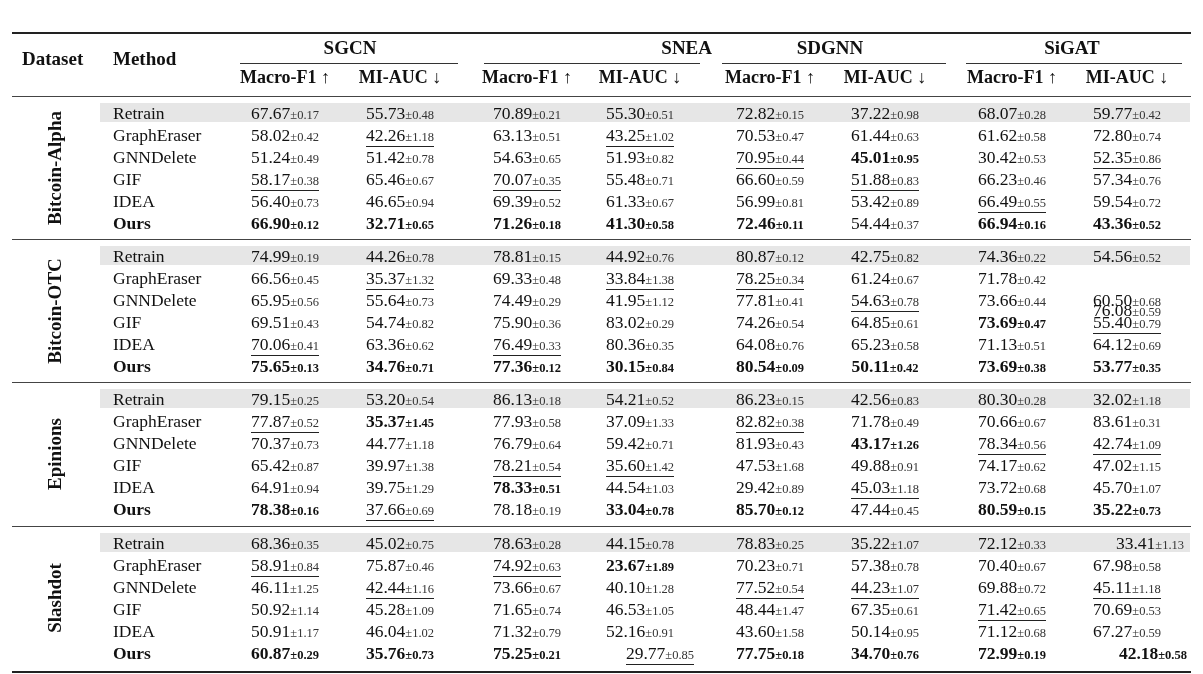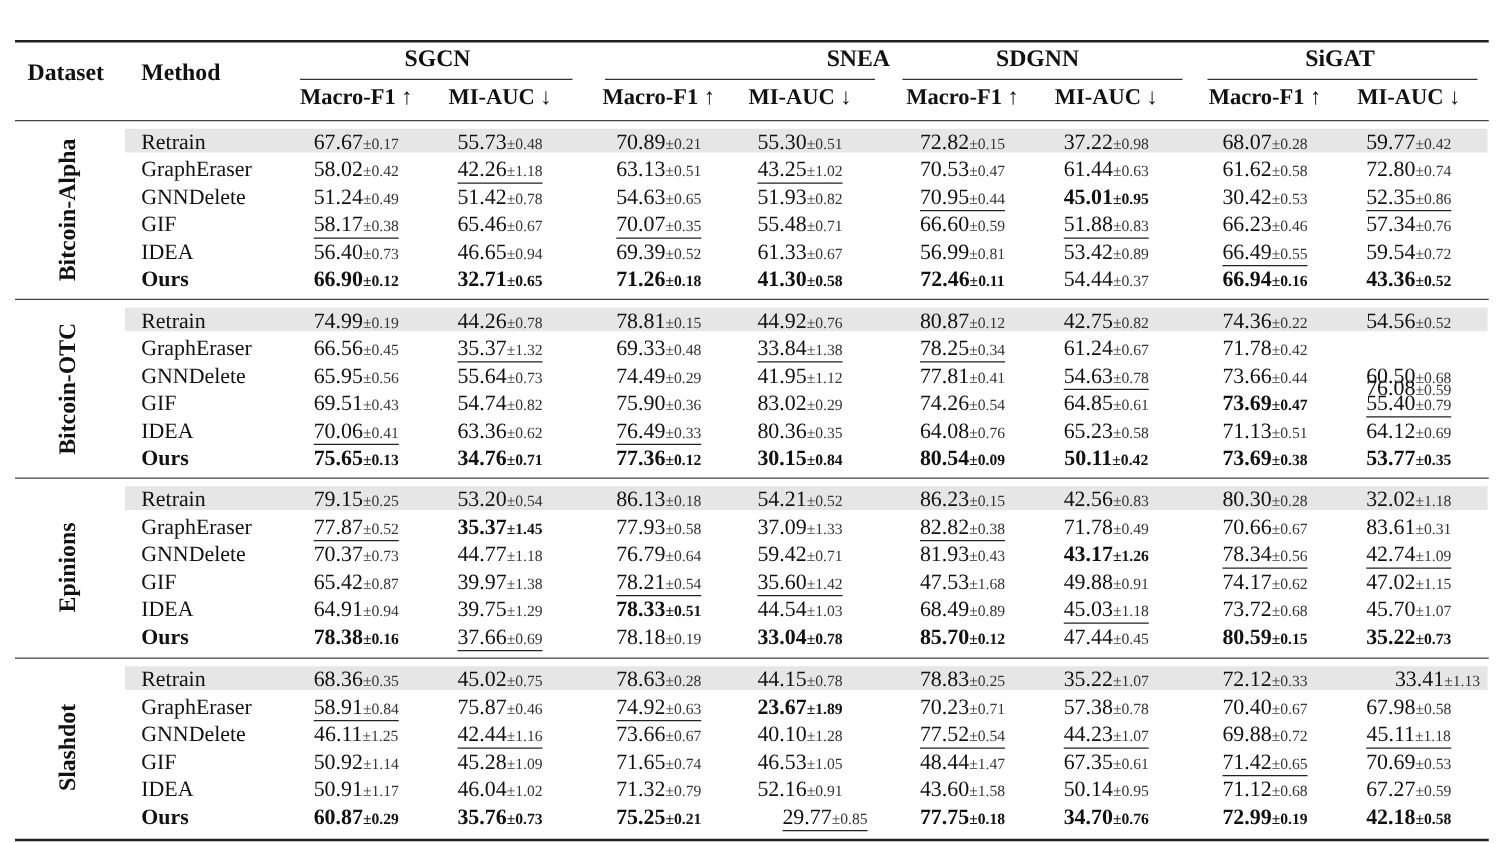--- a/index.html
+++ b/index.html
@@ -242,21 +242,21 @@
           <div class="cell" style="left: 825px;"><span class="inner"><span class="v">49.88</span><span class="s">±0.91</span></span></div>
           <div class="cell" style="left: 952px;"><span class="inner"><span class="v">74.17</span><span class="s">±0.62</span></span></div>
           <div class="cell" style="left: 1067px;"><span class="inner"><span class="v">47.02</span><span class="s">±1.15</span></span></div>
         </div>
         <div class="row" style="top: 95px;">
           <div class="method">IDEA</div>
           <div class="cell" style="left: 225px;"><span class="inner"><span class="v">64.91</span><span class="s">±0.94</span></span></div>
           <div class="cell" style="left: 340px;"><span class="inner"><span class="v">39.75</span><span class="s">±1.29</span></span></div>
           <div class="cell bold" style="left: 467px;"><span class="inner"><span class="v">78.33</span><span class="s">±0.51</span></span></div>
           <div class="cell" style="left: 580px;"><span class="inner"><span class="v">44.54</span><span class="s">±1.03</span></span></div>
-          <div class="cell" style="left: 710px;"><span class="inner"><span class="v">68.49</span><span class="s">±0.89</span></span></div>
+          <div class="cell" style="left: 710px;"><span class="inner"><span class="v">29.42</span><span class="s">±0.89</span></span></div>
           <div class="cell ul" style="left: 825px;"><span class="inner"><span class="v">45.03</span><span class="s">±1.18</span></span></div>
           <div class="cell" style="left: 952px;"><span class="inner"><span class="v">73.72</span><span class="s">±0.68</span></span></div>
           <div class="cell" style="left: 1067px;"><span class="inner"><span class="v">45.70</span><span class="s">±1.07</span></span></div>
         </div>
         <div class="row" style="top: 117px;">
           <div class="method bold">Ours</div>
           <div class="cell bold" style="left: 225px;"><span class="inner"><span class="v">78.38</span><span class="s">±0.16</span></span></div>
           <div class="cell ul" style="left: 340px;"><span class="inner"><span class="v">37.66</span><span class="s">±0.69</span></span></div>
           <div class="cell" style="left: 467px;"><span class="inner"><span class="v">78.18</span><span class="s">±0.19</span></span></div>
           <div class="cell bold" style="left: 580px;"><span class="inner"><span class="v">33.04</span><span class="s">±0.78</span></span></div>
@@ -325,17 +325,17 @@
         </div>
         <div class="row" style="top: 117px;">
           <div class="method bold">Ours</div>
           <div class="cell bold" style="left: 225px;"><span class="inner"><span class="v">60.87</span><span class="s">±0.29</span></span></div>
           <div class="cell bold" style="left: 340px;"><span class="inner"><span class="v">35.76</span><span class="s">±0.73</span></span></div>
           <div class="cell bold" style="left: 467px;"><span class="inner"><span class="v">75.25</span><span class="s">±0.21</span></span></div>
           <div class="cell ul" style="left: 600px;"><span class="inner"><span class="v">29.77</span><span class="s">±0.85</span></span></div>
           <div class="cell bold" style="left: 710px;"><span class="inner"><span class="v">77.75</span><span class="s">±0.18</span></span></div>
           <div class="cell bold" style="left: 825px;"><span class="inner"><span class="v">34.70</span><span class="s">±0.76</span></span></div>
           <div class="cell bold" style="left: 952px;"><span class="inner"><span class="v">72.99</span><span class="s">±0.19</span></span></div>
-          <div class="cell bold" style="left: 1067px;"><span class="inner"><span class="v">42.18</span><span class="s">±0.58</span></span></div>
+          <div class="cell bold" style="left: 1067px; text-align: right;"><span class="inner"><span class="v">42.18</span><span class="s">±0.58</span></span></div>
         </div>
       </div>
     </div>
 </div>
 
 </body></html>

